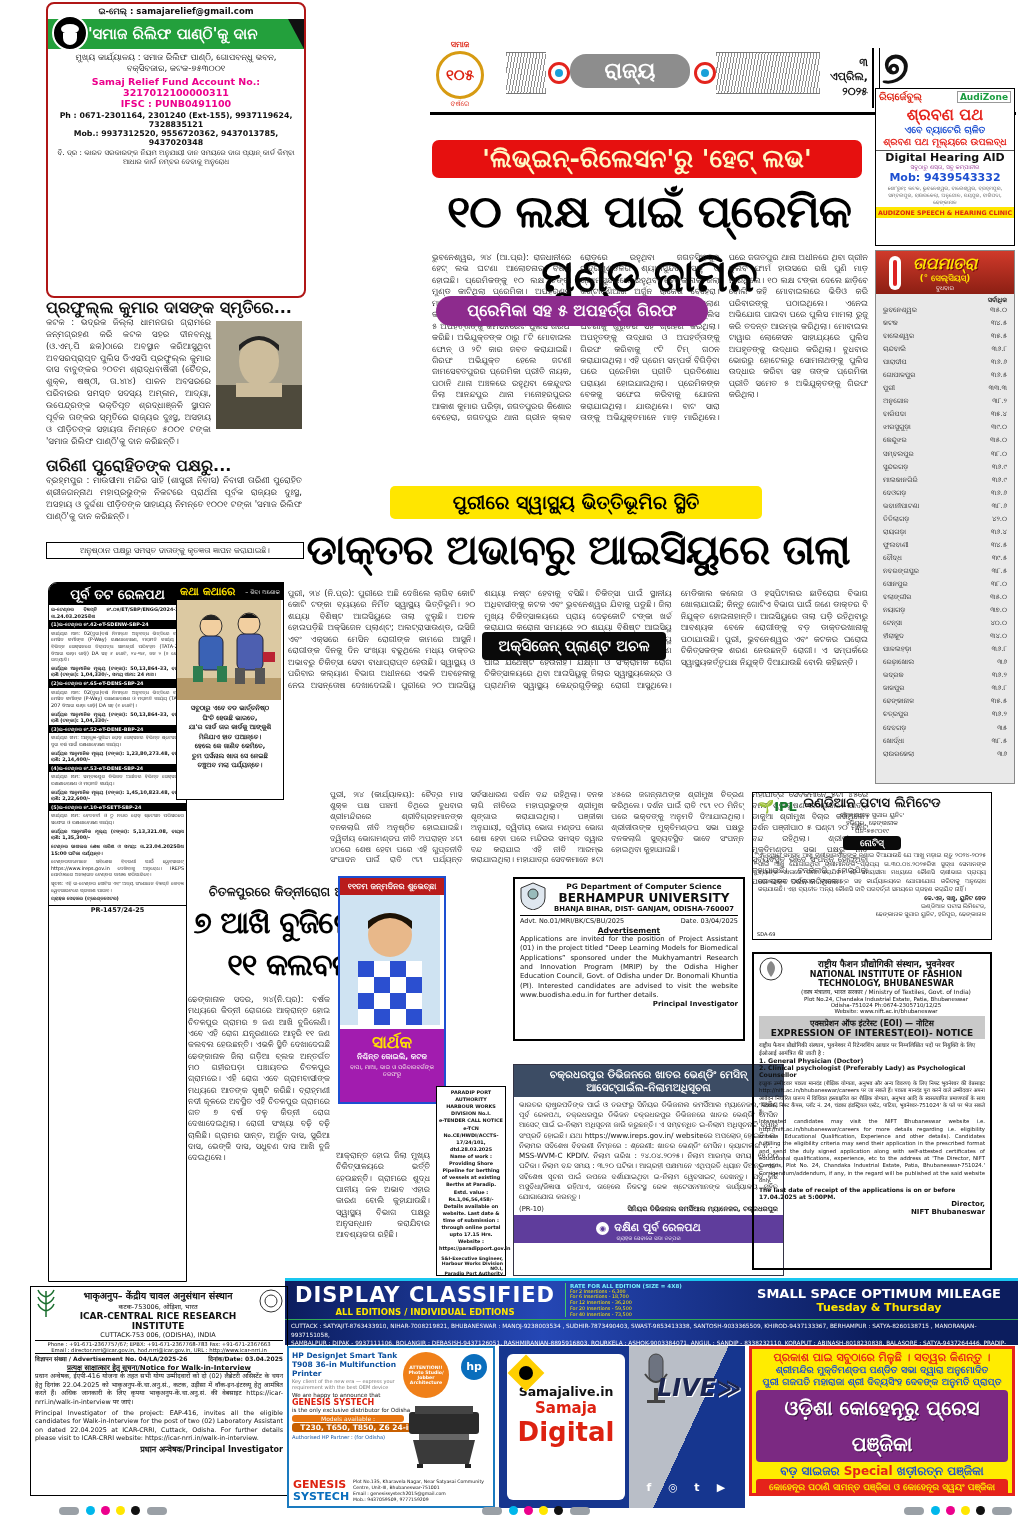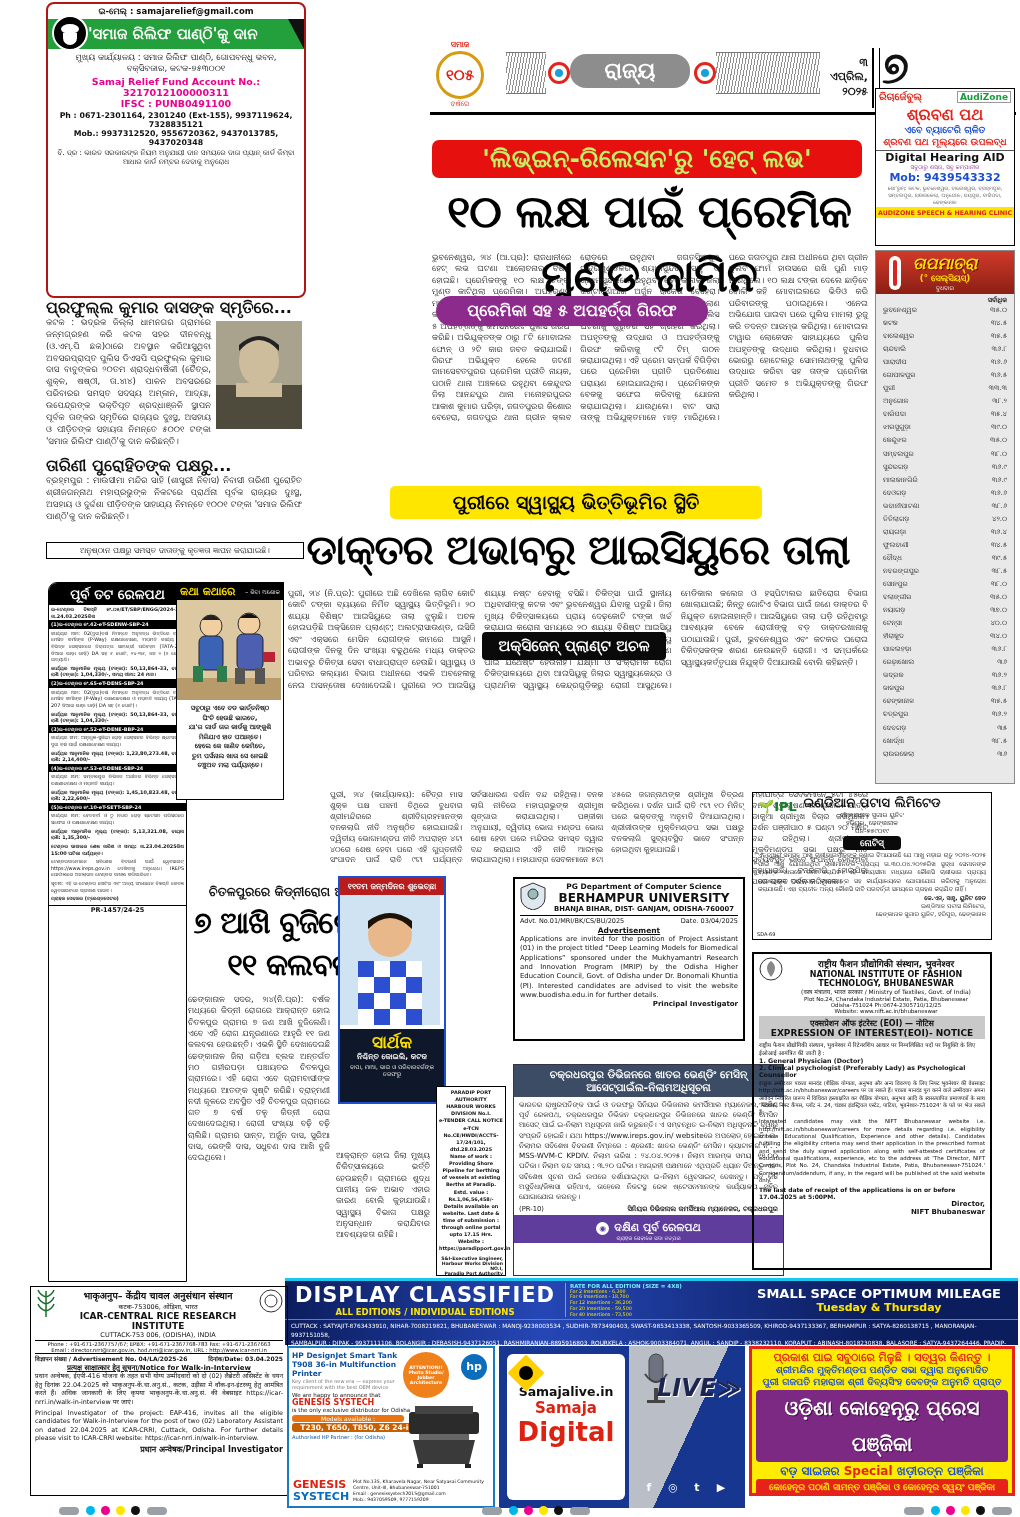--- a/index.html
+++ b/index.html
@@ -9,21 +9,21 @@
   .c{text-align:center}.r{text-align:right}.j{text-align:justify}
   .b{font-weight:bold}
   .box{border:1px solid #000;background:#fff;}
   
   .badge{border:3px solid #d79b12;border-radius:50%;width:42px;height:42px;line-height:42px;text-align:center;color:#d21;font-weight:800;font-size:15px;margin:1px auto;}
   .hatch{background:repeating-linear-gradient(100deg,#8f8f8f 0 1px,#fff 1px 3px);border-top:1px solid #777;border-bottom:1px solid #777;}
   .ringdot{width:16px;height:16px;border:3px solid #e3241d;border-radius:50%;background:#fff;display:flex;align-items:center;justify-content:center;}
   .ringdot i{width:8px;height:8px;border-radius:50%;background:#19a0d8;display:block;}
   .pillgray{background:#8d8d8d;border-radius:16px;color:#fff;font-weight:800;font-size:22px;line-height:34px;text-align:center;}
   
-  .redban{background:#e6100f;border-radius:7px;color:#bef264;font-weight:800;font-size:25px;line-height:38px;text-align:center;}
+  .redban{background:#e6100f;border-radius:7px;color:#fef9c3;font-weight:800;font-size:25px;line-height:38px;text-align:center;}
   .yelban{background:#ffe600;border-radius:5px;color:#000;font-weight:800;font-size:19px;line-height:33px;text-align:center;}
   .purppill{background:#8d2b8d;border-radius:16px;color:#fff;font-weight:800;font-size:16px;line-height:30px;text-align:center;}
   .blackpill{background:#0a0a0a;border-radius:4px;color:#fff;font-weight:800;font-size:15px;line-height:28px;text-align:center;}
   .headline{font-weight:800;color:#000;text-align:center;letter-spacing:-1px;}
   .bodytxt{font-size:8.3px;line-height:1.38;text-align:justify;color:#1a1a1a;}
   .cols3{column-count:3;column-gap:9px;}
   .cols4{column-count:3;column-gap:8px;}
   
   .relief{border:2px solid #b01616;border-radius:8px;background:#fff;overflow:hidden;}
   .reliefhead{background:#23a03c;color:#fff;font-weight:800;font-size:15px;line-height:30px;padding-left:40px;position:relative;}
@@ -203,21 +203,21 @@
       <rect x="18" y="66" width="16" height="16" fill="#2b4fd0"></rect>
         <rect x="50" y="66" width="16" height="16" fill="#2b4fd0"></rect>
         <rect x="82" y="66" width="0" height="0" fill="#2b4fd0"></rect>
       <rect x="34" y="82" width="16" height="16" fill="#2b4fd0"></rect>
         <rect x="66" y="82" width="16" height="16" fill="#2b4fd0"></rect>
       <rect x="18" y="98" width="16" height="16" fill="#2b4fd0"></rect>
         <rect x="50" y="98" width="16" height="16" fill="#2b4fd0"></rect>
       <rect x="34" y="114" width="16" height="16" fill="#2b4fd0"></rect>
         <rect x="66" y="114" width="16" height="16" fill="#2b4fd0"></rect>
     </svg>
-    <div style="background:#0f172a;height:73px;">
+    <div style="background:#a21caf;height:73px;">
       <div class="c" style="color:#ffe100;font-weight:800;font-size:17px;padding-top:3px;">ସାର୍ଥକ</div>
       <div class="c" style="color:#fff;font-weight:bold;font-size:7.5px;">ନିଶ୍ଚିନ୍ତ କୋଇଲି, କଟକ</div>
       <div class="c" style="color:#ffe;font-size:5.8px;padding:2px 2px 0;">ବାପା, ମାଆ, ଭାଇ ଓ ପରିବାରବର୍ଗଙ୍କ ତରଫରୁ</div>
     </div>
   </div>
 
   <div class="abs" style="left:513px;top:877px;width:232px;height:164px;border:2px solid #000;padding:3px 5px;box-sizing:border-box;">
     <div style="display:flex;gap:4px;border-bottom:1px solid #000;padding-bottom:2px;">
       <svg width="26" height="28">
           <path d="M13 1 L25 6 V16 Q25 25 13 28 Q1 25 1 16 V6 Z" fill="#dfe7ef" stroke="#333"></path>

